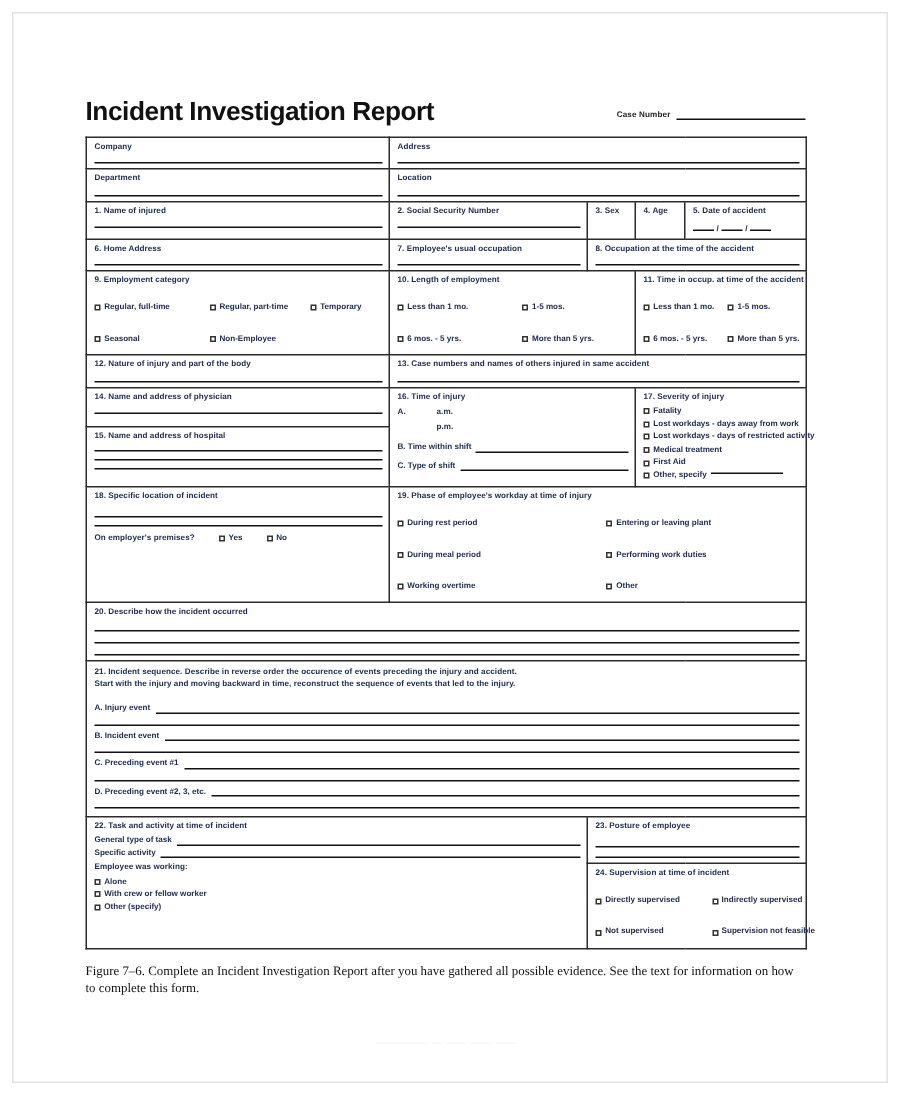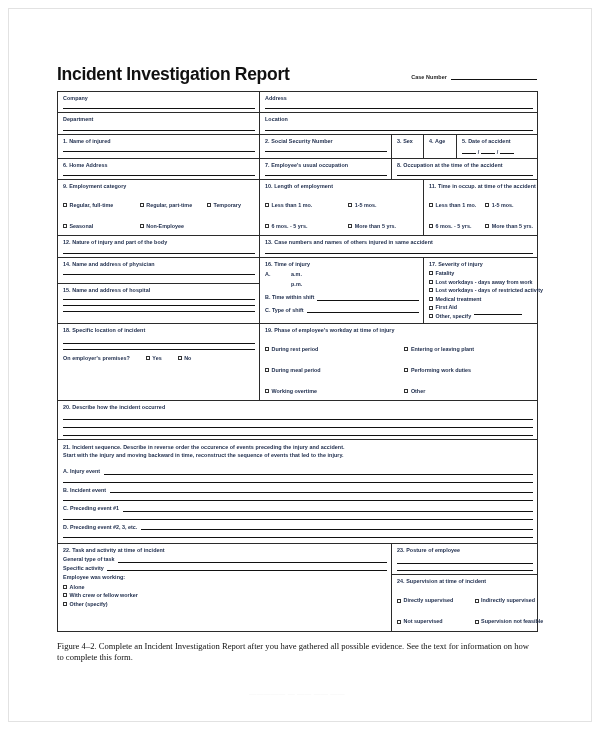--- a/index.html
+++ b/index.html
@@ -507,20 +507,20 @@
                     <i class="box"></i>
                     <span>Supervision not feasible</span>
                   </span></div>
         </div>
       </td>
     </tr>
   </tbody>
       </table>
 
   <div class="caption">
-    <span>Figure 4–2. Complete an Incident Investigation Report after you have gathered all possible evidence.</span>
+    <span>Figure 7–6. Complete an Incident Investigation Report after you have gathered all possible evidence.</span>
     <span>See the text for information on how to complete this form.</span>
   </div>
 
   <div class="footer-faint">—————  — ——  ——   ——</div>
 
 </div>
 </div>
 
 </body></html>

